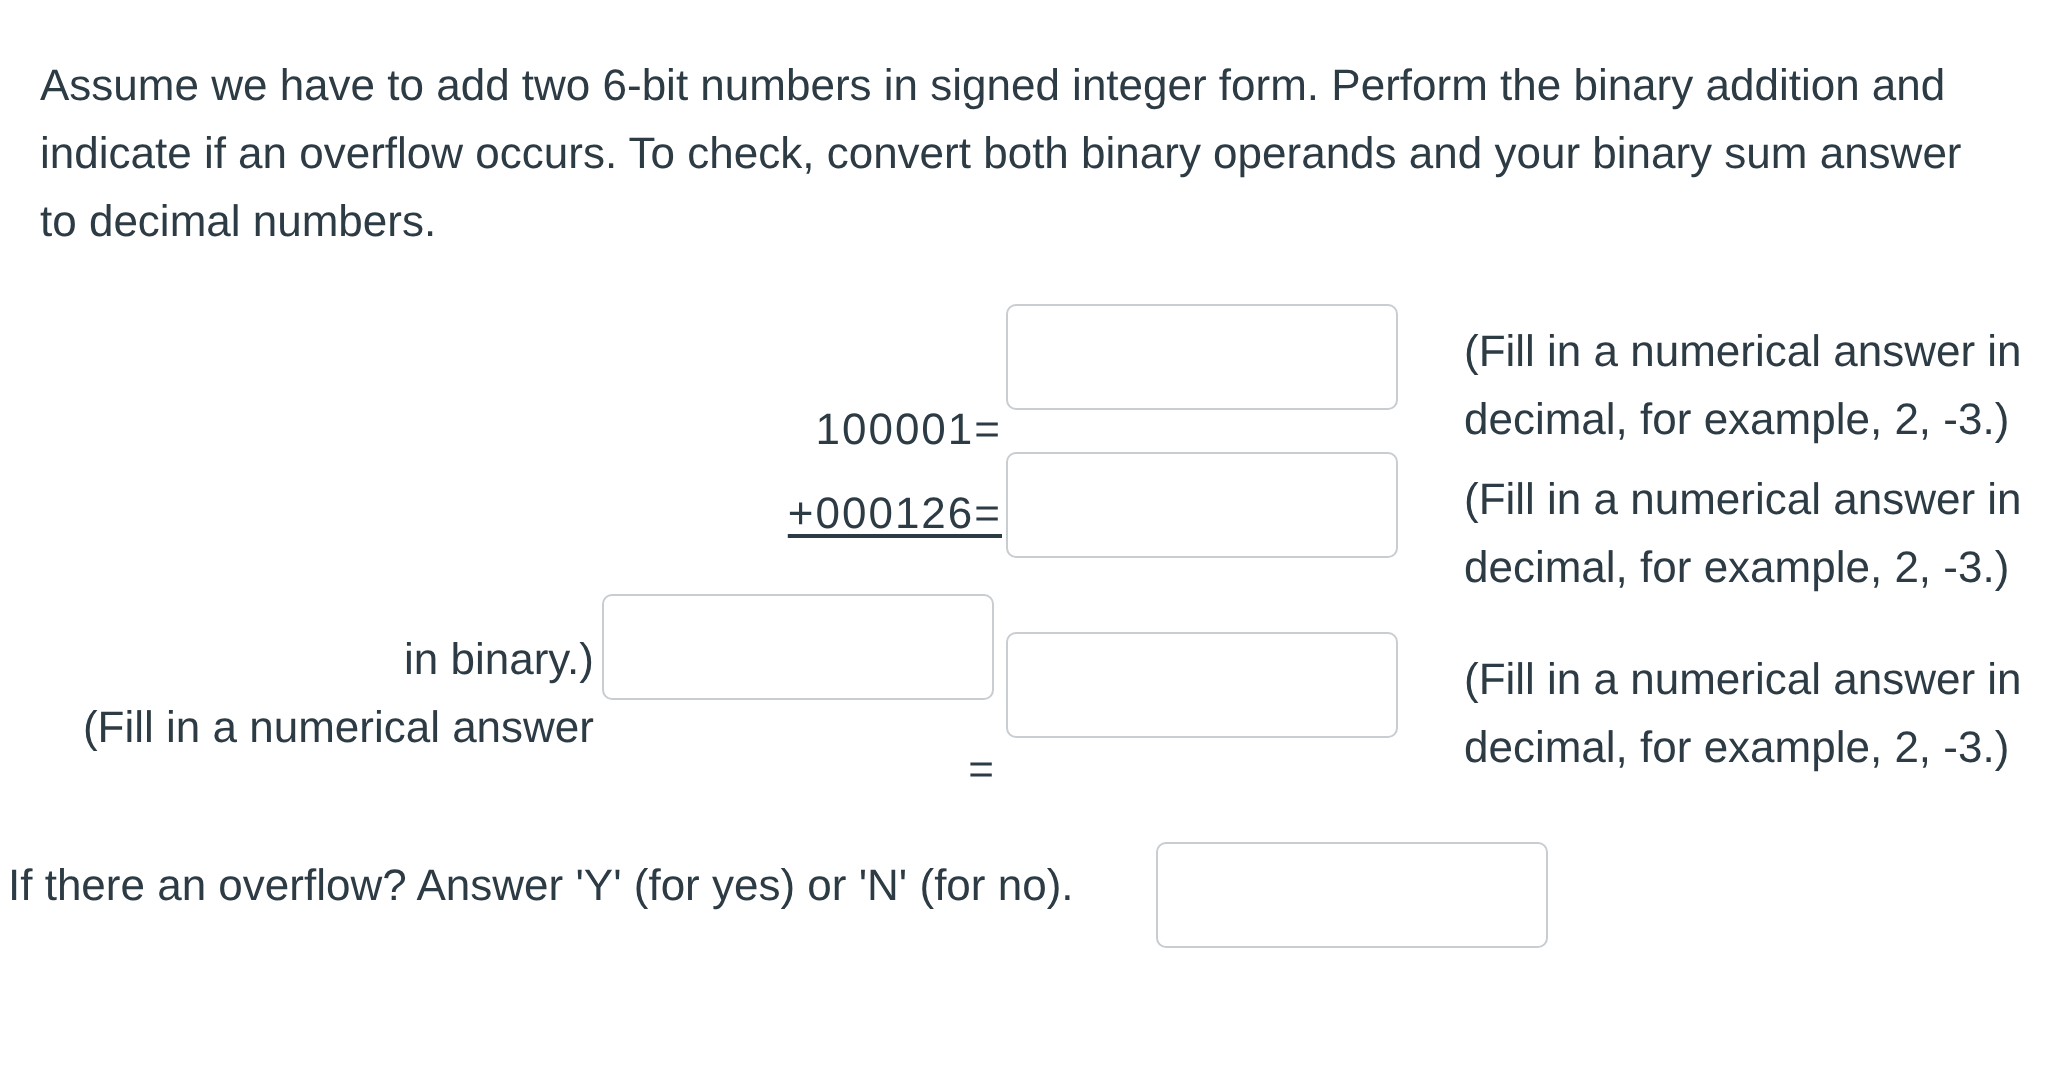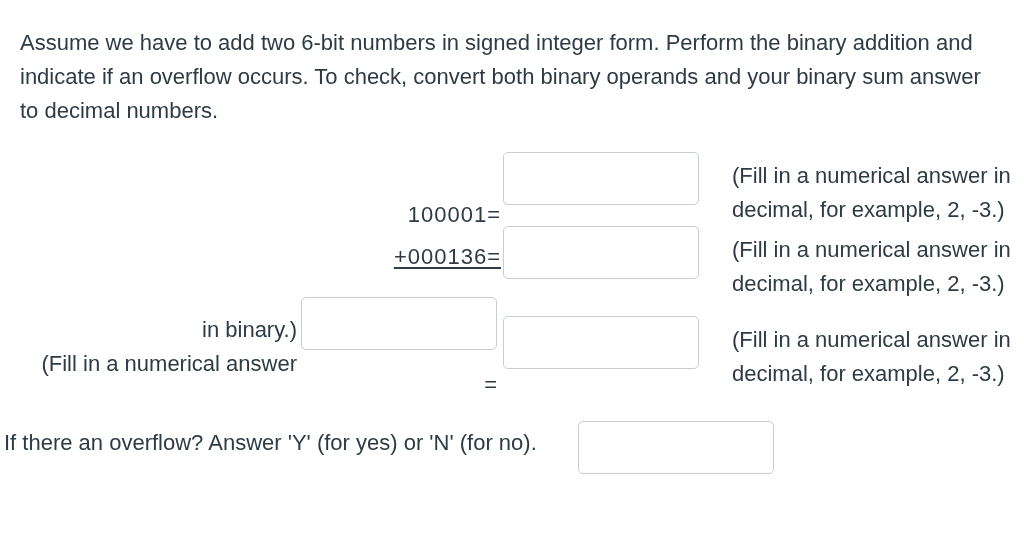--- a/index.html
+++ b/index.html
@@ -89,21 +89,21 @@
 
 <div class="abs txt prompt">Assume we have to add two 6-bit numbers in signed integer form. Perform the binary addition and indicate if an overflow occurs. To check, convert both binary operands and your binary sum answer to decimal numbers.</div>
 
 <div class="abs txt operand-label op1-label">100001=</div>
 <input type="text" class="field in-op1" value="" style="">
 <div class="abs txt hint hint-1">
   <div>(Fill in a numerical answer in</div>
   <div>decimal, for example, 2, -3.)</div>
 </div>
 
-<div class="abs txt operand-label op2-label">+000136=</div>
+<div class="abs txt operand-label op2-label">+000126=</div>
 <input type="text" class="field in-op2" value="" style="">
 <div class="abs txt hint hint-2">
   <div>(Fill in a numerical answer in</div>
   <div>decimal, for example, 2, -3.)</div>
 </div>
 
 <div class="abs txt binary-hint">
   <div>in binary.)</div>
   <div>(Fill in a numerical answer</div>
 </div>

